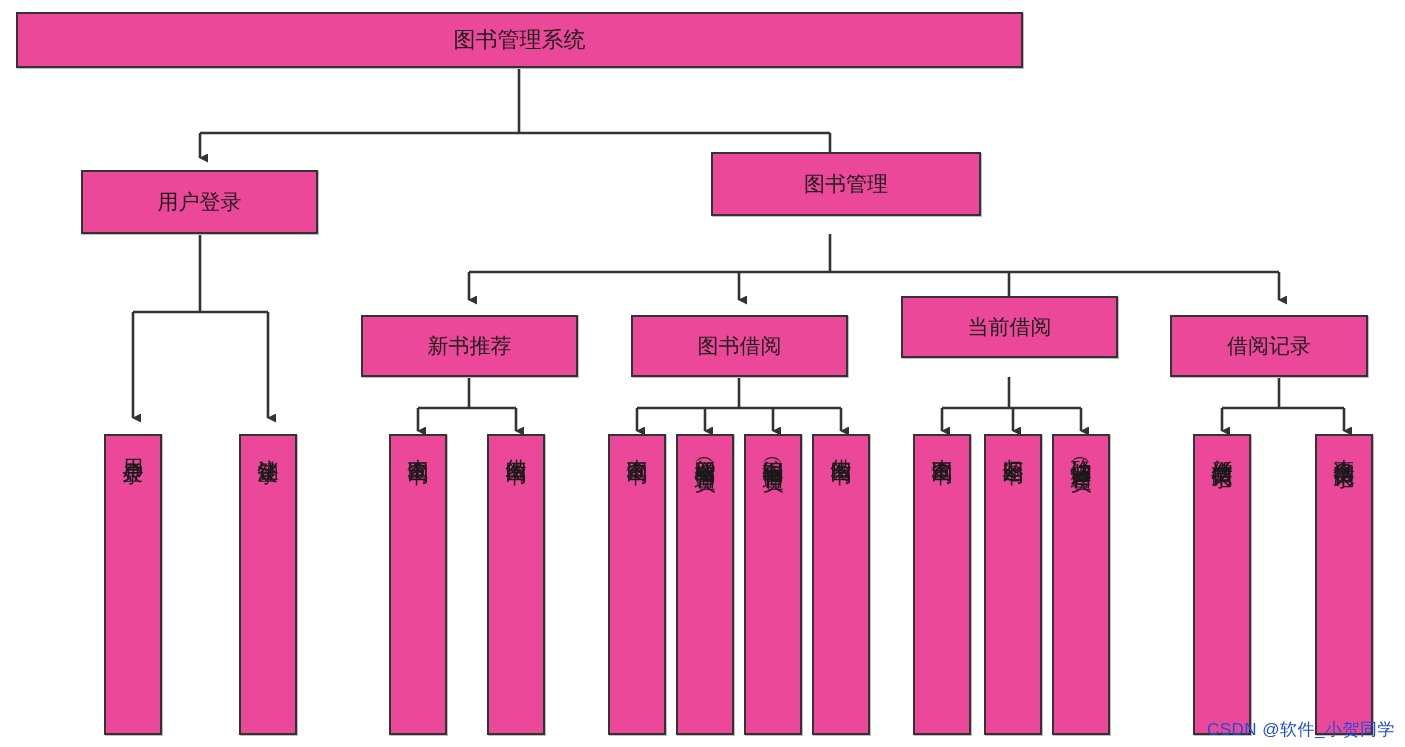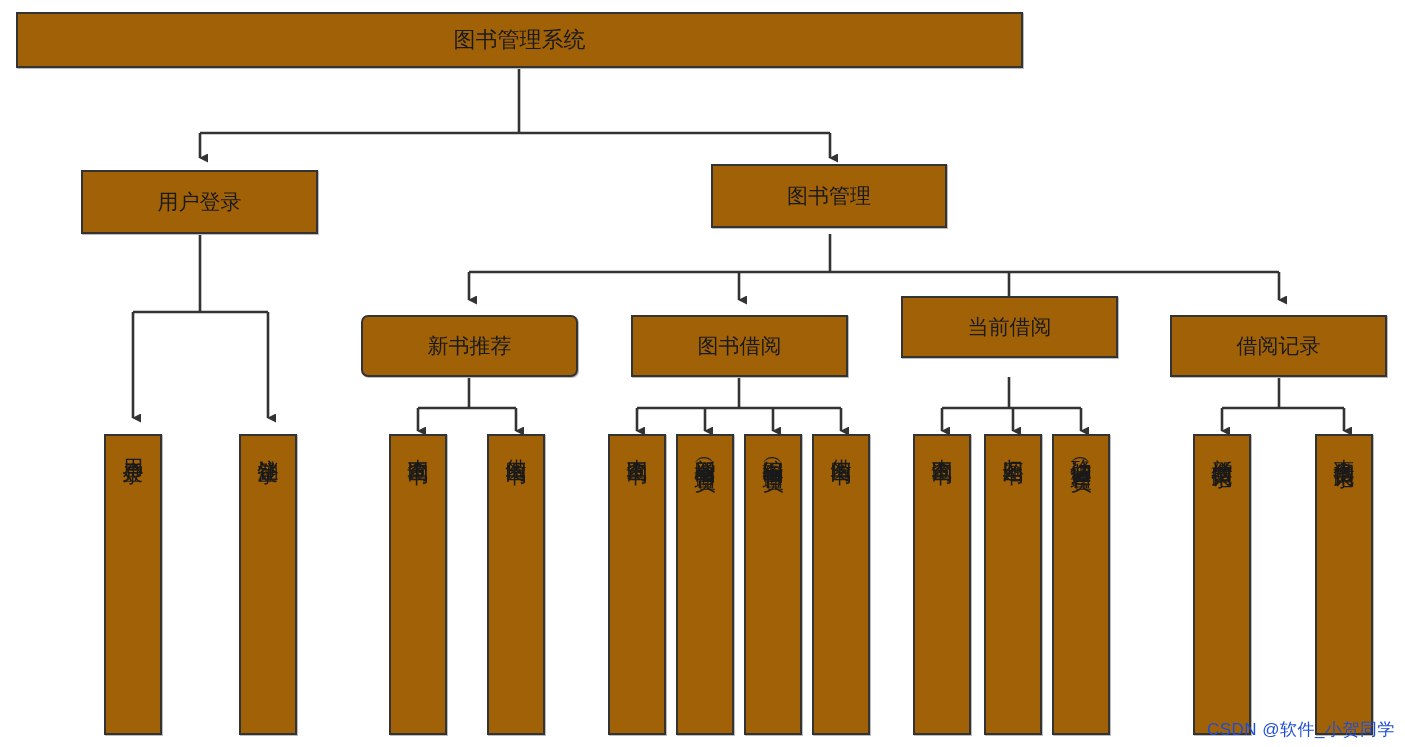--- a/index.html
+++ b/index.html
@@ -22,21 +22,21 @@
     position: absolute;
     left: 0;
     top: 0;
     width: 1405px;
     height: 747px;
     pointer-events: none;
   }
   .node {
     position: absolute;
     box-sizing: border-box;
-    background: #a16207;
+    background: #ec4899;
     border: 2px solid #333333;
     box-shadow: 1px 1px 0 0 #bdbdbd;
     display: flex;
     align-items: center;
     justify-content: center;
     color: #1a1a1a;
   }
   .node-label {
     display: block;
     text-align: center;
@@ -127,34 +127,34 @@
     </g>
   </svg>
 
   <div class="node root horizontal" style="left:16px; top:12px; width:1007px; height:56px;">
     <span class="node-label">图书管理系统</span>
   </div>
 
   <div class="node horizontal" style="left:81px; top:170px; width:237px; height:64px;">
     <span class="node-label">用户登录</span>
   </div>
-  <div class="node horizontal" style="left:711px; top:164px; width:236px; height:64px;justify-content:center;">
+  <div class="node horizontal" style="left:711px; top:152px; width:270px; height:64px;justify-content:center;">
     <span class="node-label">图书管理</span>
   </div>
 
-  <div class="node horizontal" style="left:361px; top:315px; width:217px; height:62px;border-radius:7px;">
+  <div class="node horizontal" style="left:361px; top:315px; width:217px; height:62px;">
     <span class="node-label">新书推荐</span>
   </div>
   <div class="node horizontal" style="left:631px; top:315px; width:217px; height:62px;">
     <span class="node-label">图书借阅</span>
   </div>
   <div class="node horizontal" style="left:901px; top:296px; width:217px; height:62px;">
     <span class="node-label">当前借阅</span>
   </div>
-  <div class="node horizontal" style="left:1170px; top:315px; width:217px; height:62px;">
+  <div class="node horizontal" style="left:1170px; top:315px; width:198px; height:62px;">
     <span class="node-label">借阅记录</span>
   </div>
 
   <div class="node vertical" style="left:104px; top:434px; width:58px; height:301px;">
     <span class="node-label">用户登录</span>
   </div>
   <div class="node vertical" style="left:239px; top:434px; width:58px; height:301px;">
     <span class="node-label">注销登录</span>
   </div>
 

